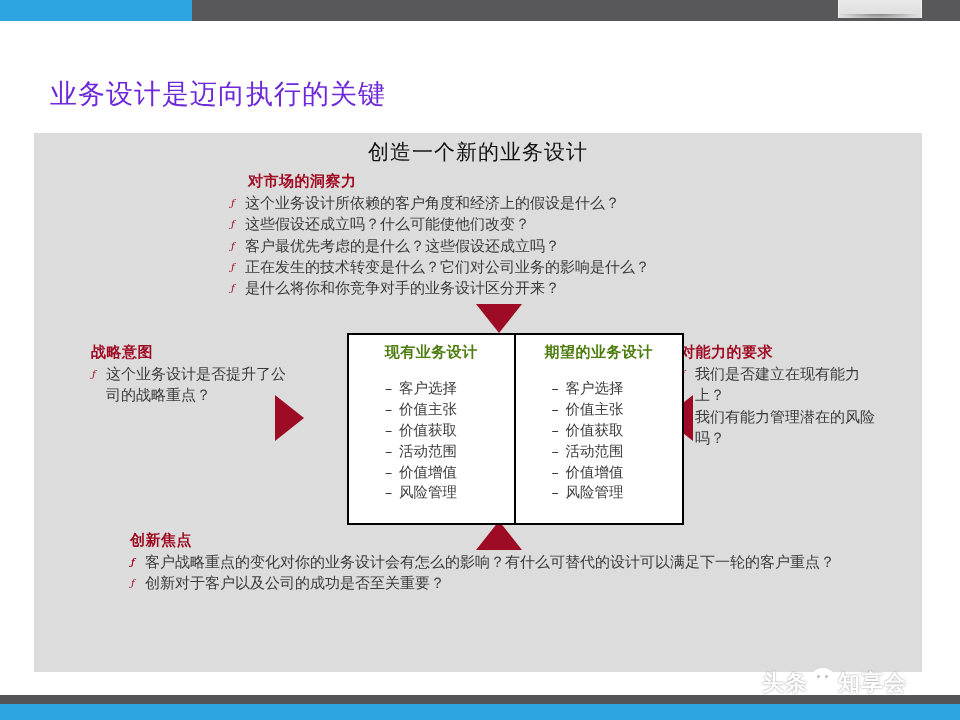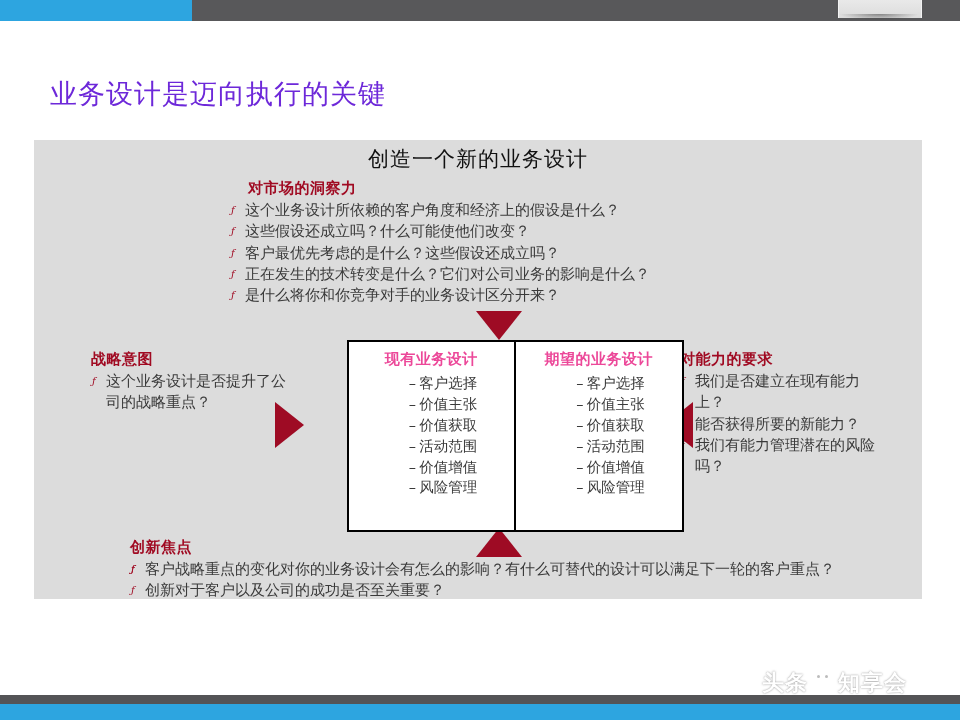--- a/index.html
+++ b/index.html
@@ -69,22 +69,22 @@
     font-family: Liberation Sans, sans-serif;
     font-size: 27px;
     color: #6d28d9;
     letter-spacing: 1px;
     white-space: nowrap;
   }
 
   
   #content-panel {
     position: absolute;
-    left: 34px; top: 140px;
-    width: 888px; height: 459px;
+    left: 34px; top: 133px;
+    width: 888px; height: 539px;
     background: #dcdcdc;
   }
 
   #panel-heading {
     position: absolute;
     left: 0; top: 5px;
     width: 888px;
     text-align: center;
     font-size: 21px;
     color: #111111;
@@ -165,30 +165,29 @@
   }
   .design-col {
     flex: 1 1 50%;
     padding: 8px 0 0 0;
     box-sizing: border-box;
   }
   .design-col.left  { border-right: 2px solid #000000; }
   .design-col-title {
     font-size: 15px;
     font-weight: bold;
-    color: #ec4899;
+    color: #4d7c0f;
     text-align: center;
     margin-bottom: 2px;
     letter-spacing: 0.5px;
   }
   .design-items {
     list-style: none;
-    margin: 4px;
+    margin: 16px;
     padding: 0 0 0 20px;
-    text-align: center;
   }
   .design-items li {
     font-size: 14.5px;
     line-height: 1.44;
     color: #3a3a3a;
     white-space: nowrap;
   }
   .design-items li .dash {
     display: inline-block;
     width: 14px;
@@ -286,21 +285,20 @@
     <div class="section-heading">战略意图</div>
     <ul class="bullets">
       <li><span class="bullet-mark">ƒ</span><span>这个业务设计是否提升了公司的战略重点？</span></li>
     </ul>
   </div>
 
   <div id="capability-requirement">
     <div class="section-heading">对能力的要求</div>
     <ul class="bullets">
       <li><span class="bullet-mark">ƒ</span><span>我们是否建立在现有能力上？</span></li>
-      <li><span class="bullet-mark">ƒ</span><span>能否获得所要的新能力？</span></li>
       <li><span class="bullet-mark">ƒ</span><span>我们有能力管理潜在的风险吗？</span></li>
     </ul>
   </div>
 
   <div id="innovation-focus">
     <div class="section-heading">创新焦点</div>
     <ul class="bullets">
       <li><span class="bullet-mark">ƒ</span></li>
       <li><span class="bullet-mark">ƒ</span><span>客户战略重点的变化对你的业务设计会有怎么的影响？有什么可替代的设计可以满足下一轮的客户重点？</span></li>
       <li><span class="bullet-mark">ƒ</span><span>创新对于客户以及公司的成功是否至关重要？</span></li>

